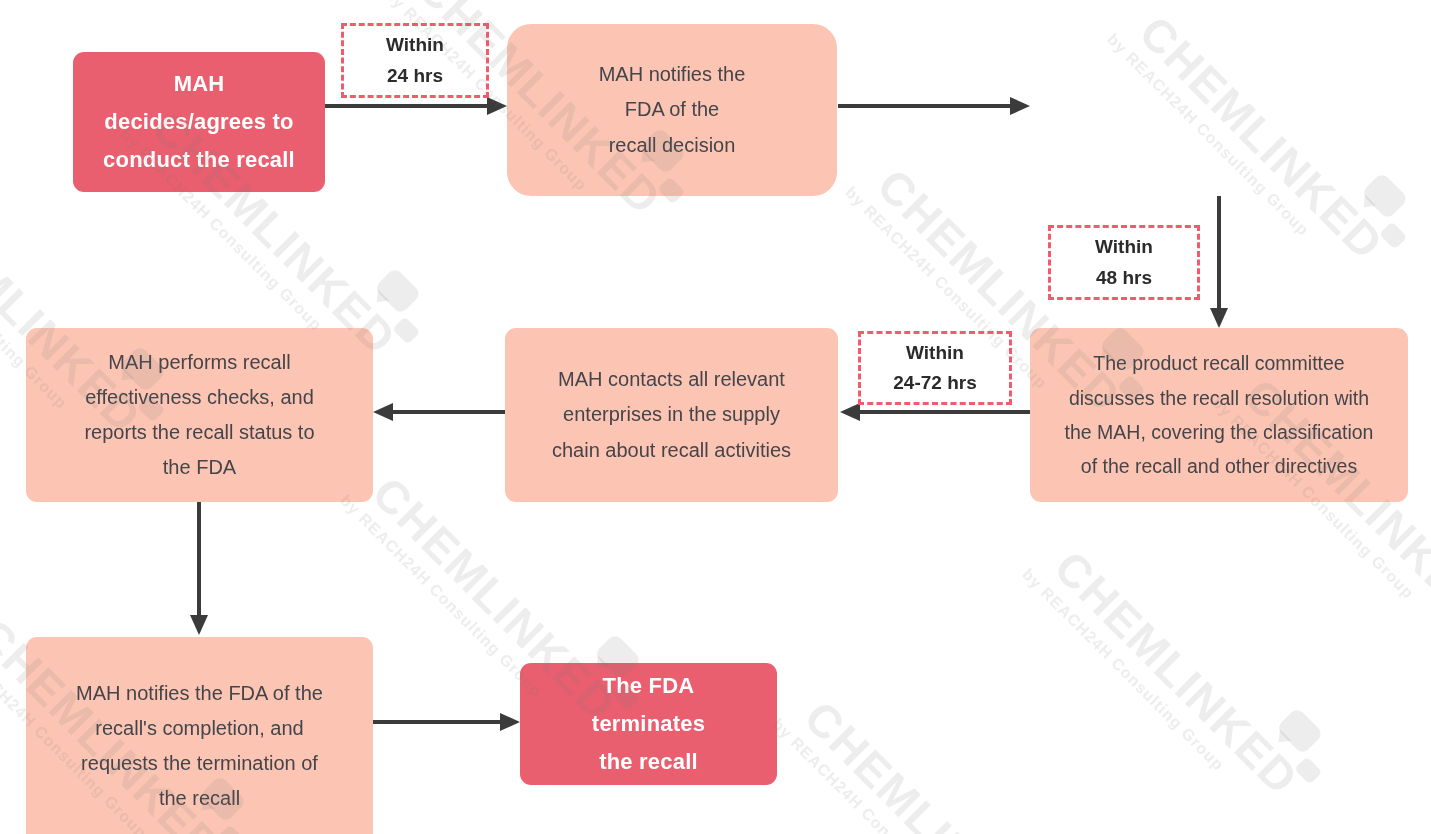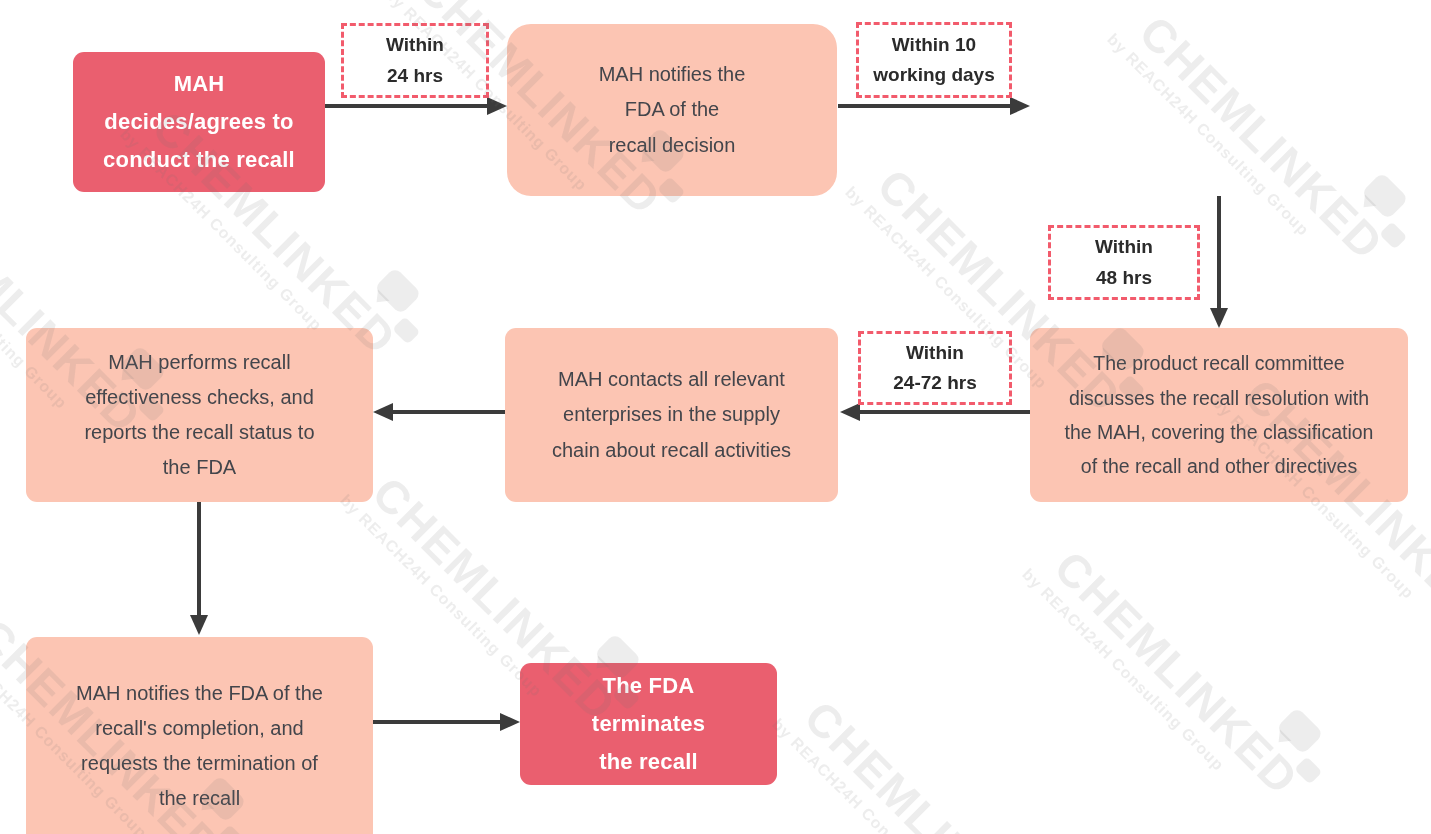--- a/index.html
+++ b/index.html
@@ -112,22 +112,20 @@
 requests the termination of
 the recall</div>
 
   <div class="node primary" style="left:520px;top:663px;width:257px;height:122px;">The FDA
 terminates
 the recall</div>
 
   <div class="tlabel" style="left:341px;top:23px;width:148px;height:75px;">Within
 24 hrs</div>
 
-  <div class="tlabel" style="left:856px;top:22px;width:156px;height:76px;">Within 10
-working days</div>
 
   <div class="tlabel" style="left:1048px;top:225px;width:152px;height:75px;">Within
 48 hrs</div>
 
   <div class="tlabel" style="left:858px;top:331px;width:154px;height:74px;">Within
 24-72 hrs</div>
 
   <div class="hline" style="left:325px;top:104px;width:162px;"></div>
   <div class="ah ah-right" style="left:487px;top:97px;"></div>
 

